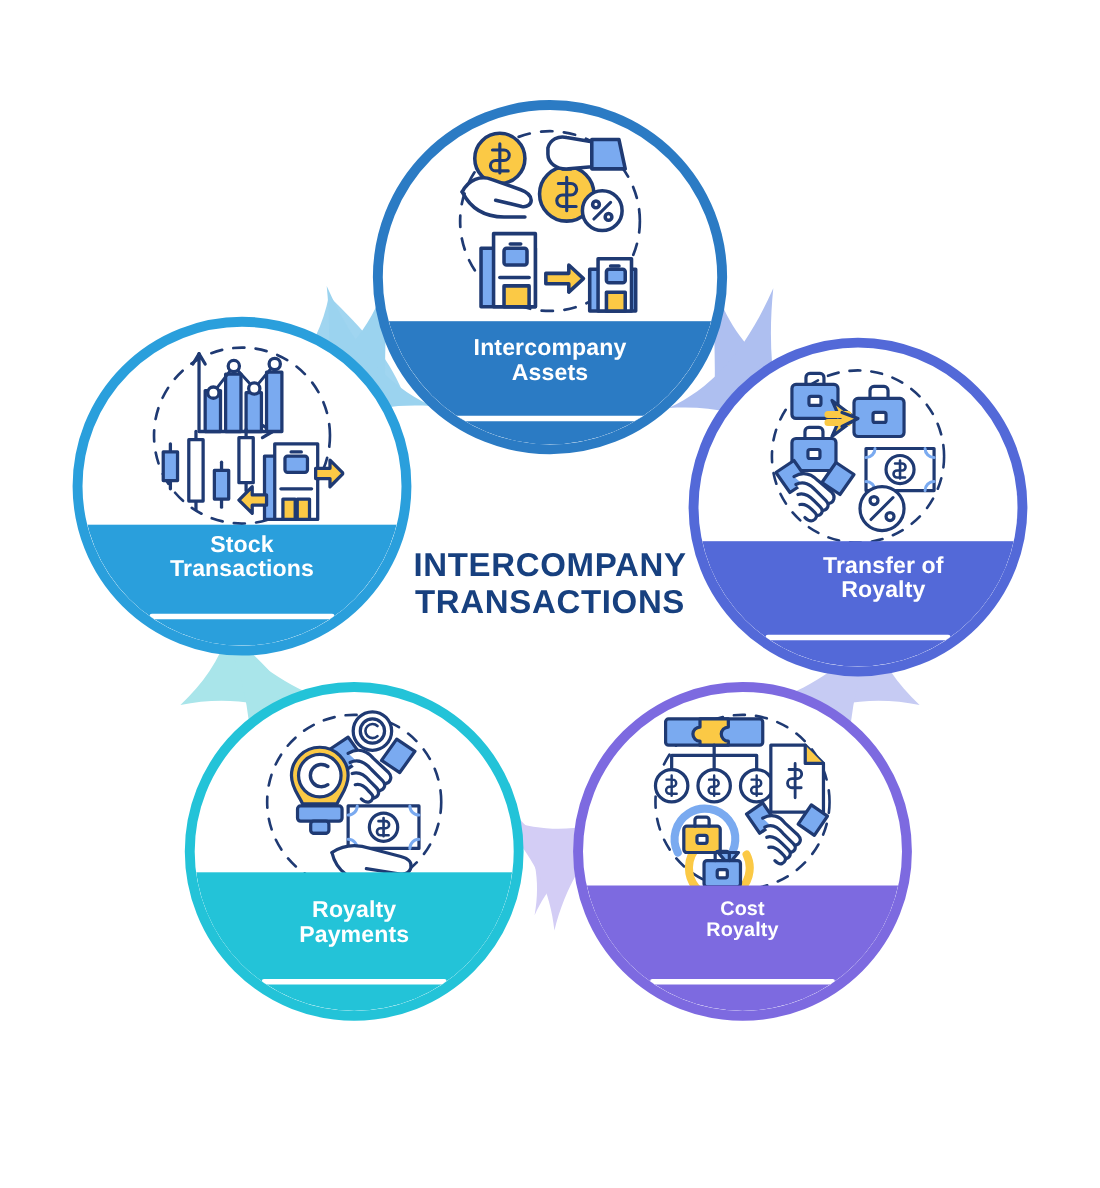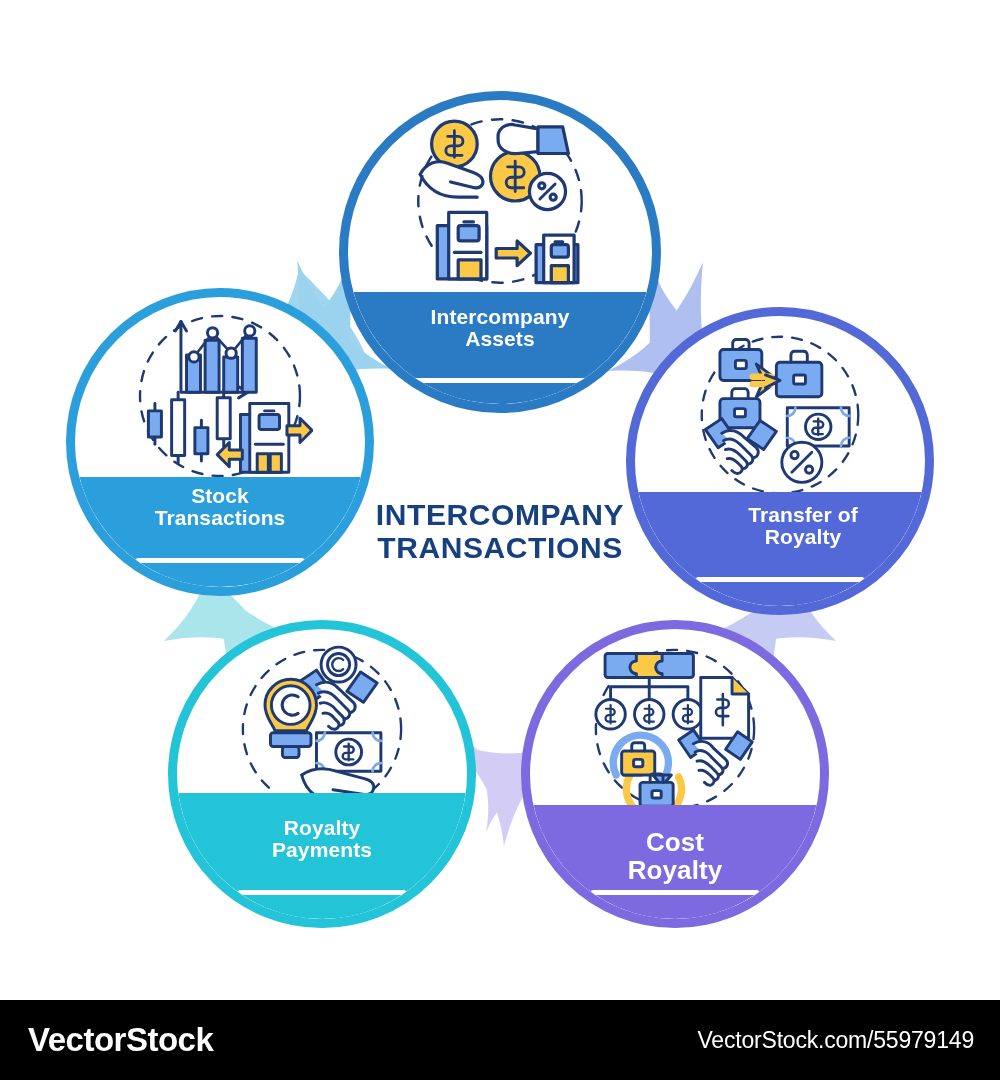--- a/index.html
+++ b/index.html
@@ -344,27 +344,23 @@
             <rect x="42" y="124" width="36" height="26" rx="3" fill="#fbc945"></rect>
             <path d="M53 124 v-6 a3 3 0 0 1 3 -3 h8 a3 3 0 0 1 3 3 v6"></path>
             <rect x="55" y="133" width="10" height="8" rx="2" fill="#ffffff"></rect>
             <rect x="62" y="158" width="36" height="26" rx="3" fill="#7aaaf0"></rect>
             <path d="M73 158 v-6 a3 3 0 0 1 3 -3 h8 a3 3 0 0 1 3 3 v6"></path>
             <rect x="75" y="167" width="10" height="8" rx="2" fill="#ffffff"></rect>
           </g>
         </svg>
       </div>
       <div class="band" style="height:102px;background:#7d6ae0;padding-top:12px;">
-        <div class="txt" style="font-size:26px;margin-top:12px;">
+        <div class="txt" style="font-size:18px;">
           <div>Cost</div>
           <div>Royalty</div>
         </div>
         <div class="notch" style="position:absolute;bottom:24px;left:50%;transform:translateX(-50%);width:168px;height:5px;"></div>
       </div>
     </div>
   </div>
 
-  <div id="watermark">
-    <div id="wm-logo">VectorStock</div>
-    <div id="wm-url">VectorStock.com/55979149</div>
-  </div>
 
 </div>
 
 </body></html>

